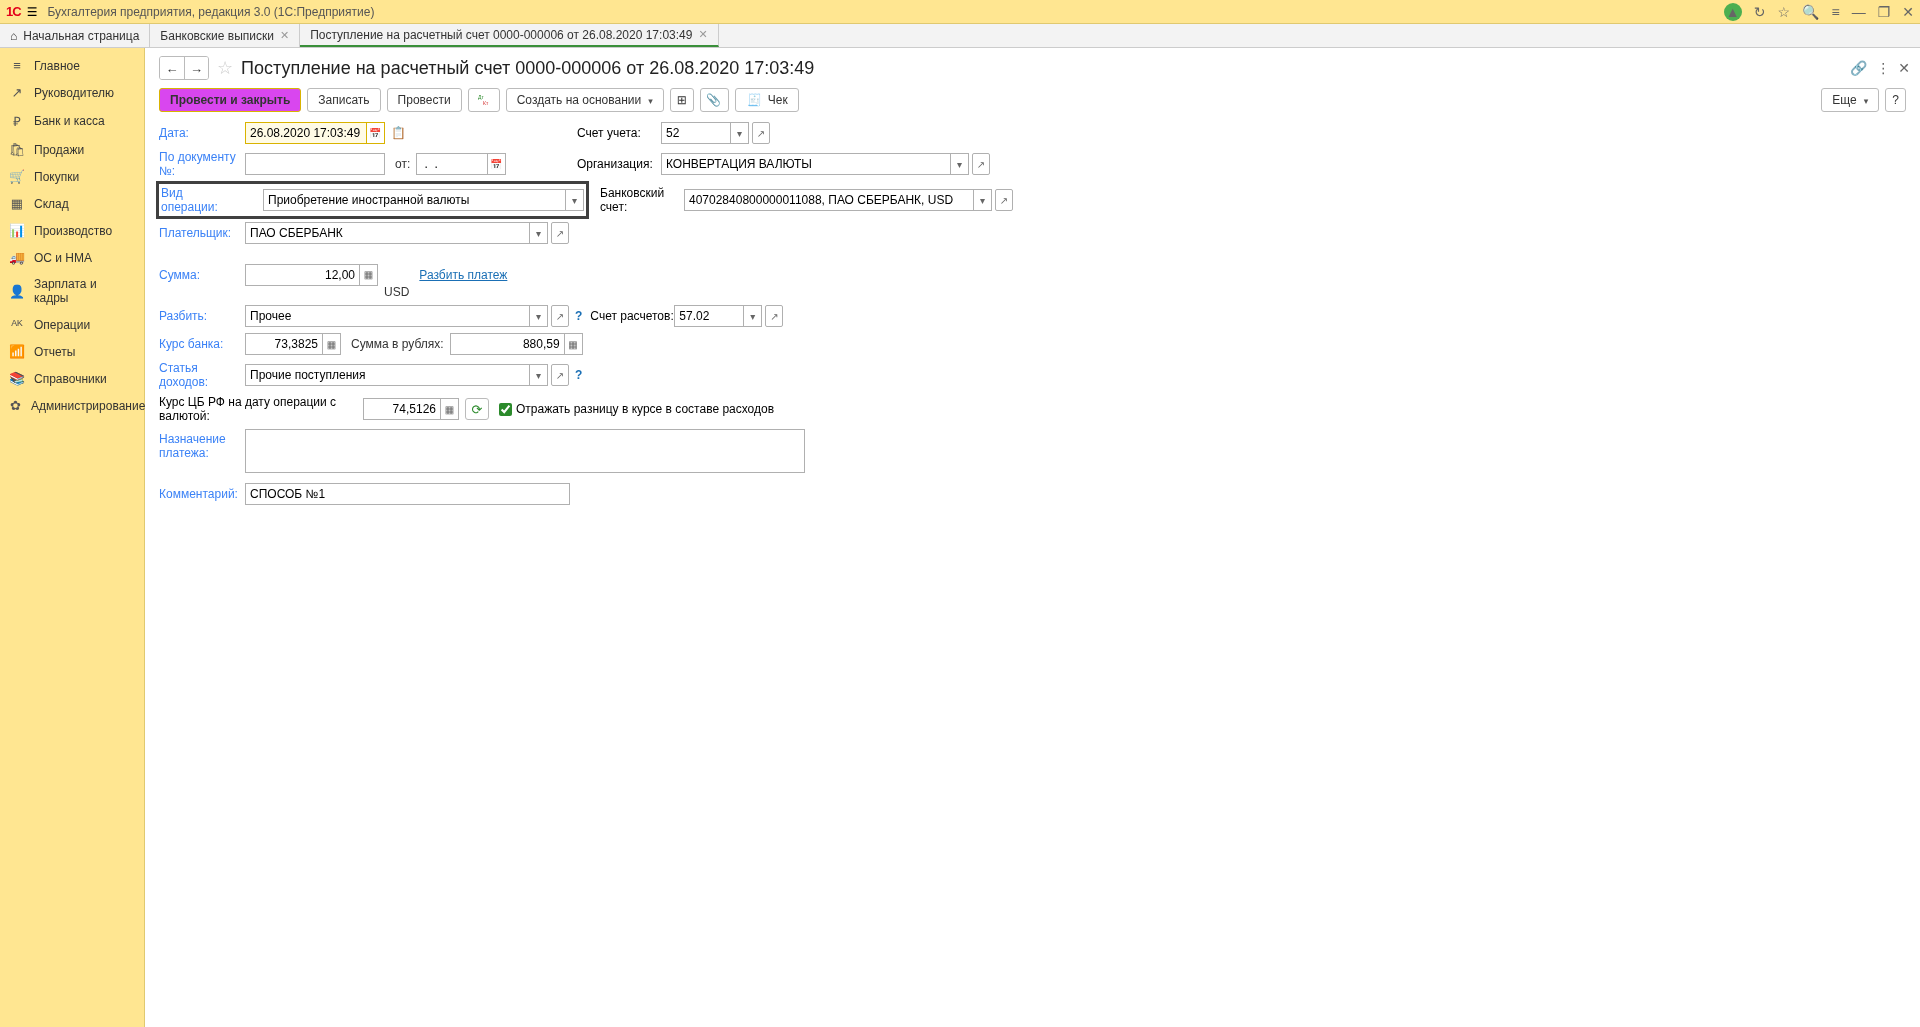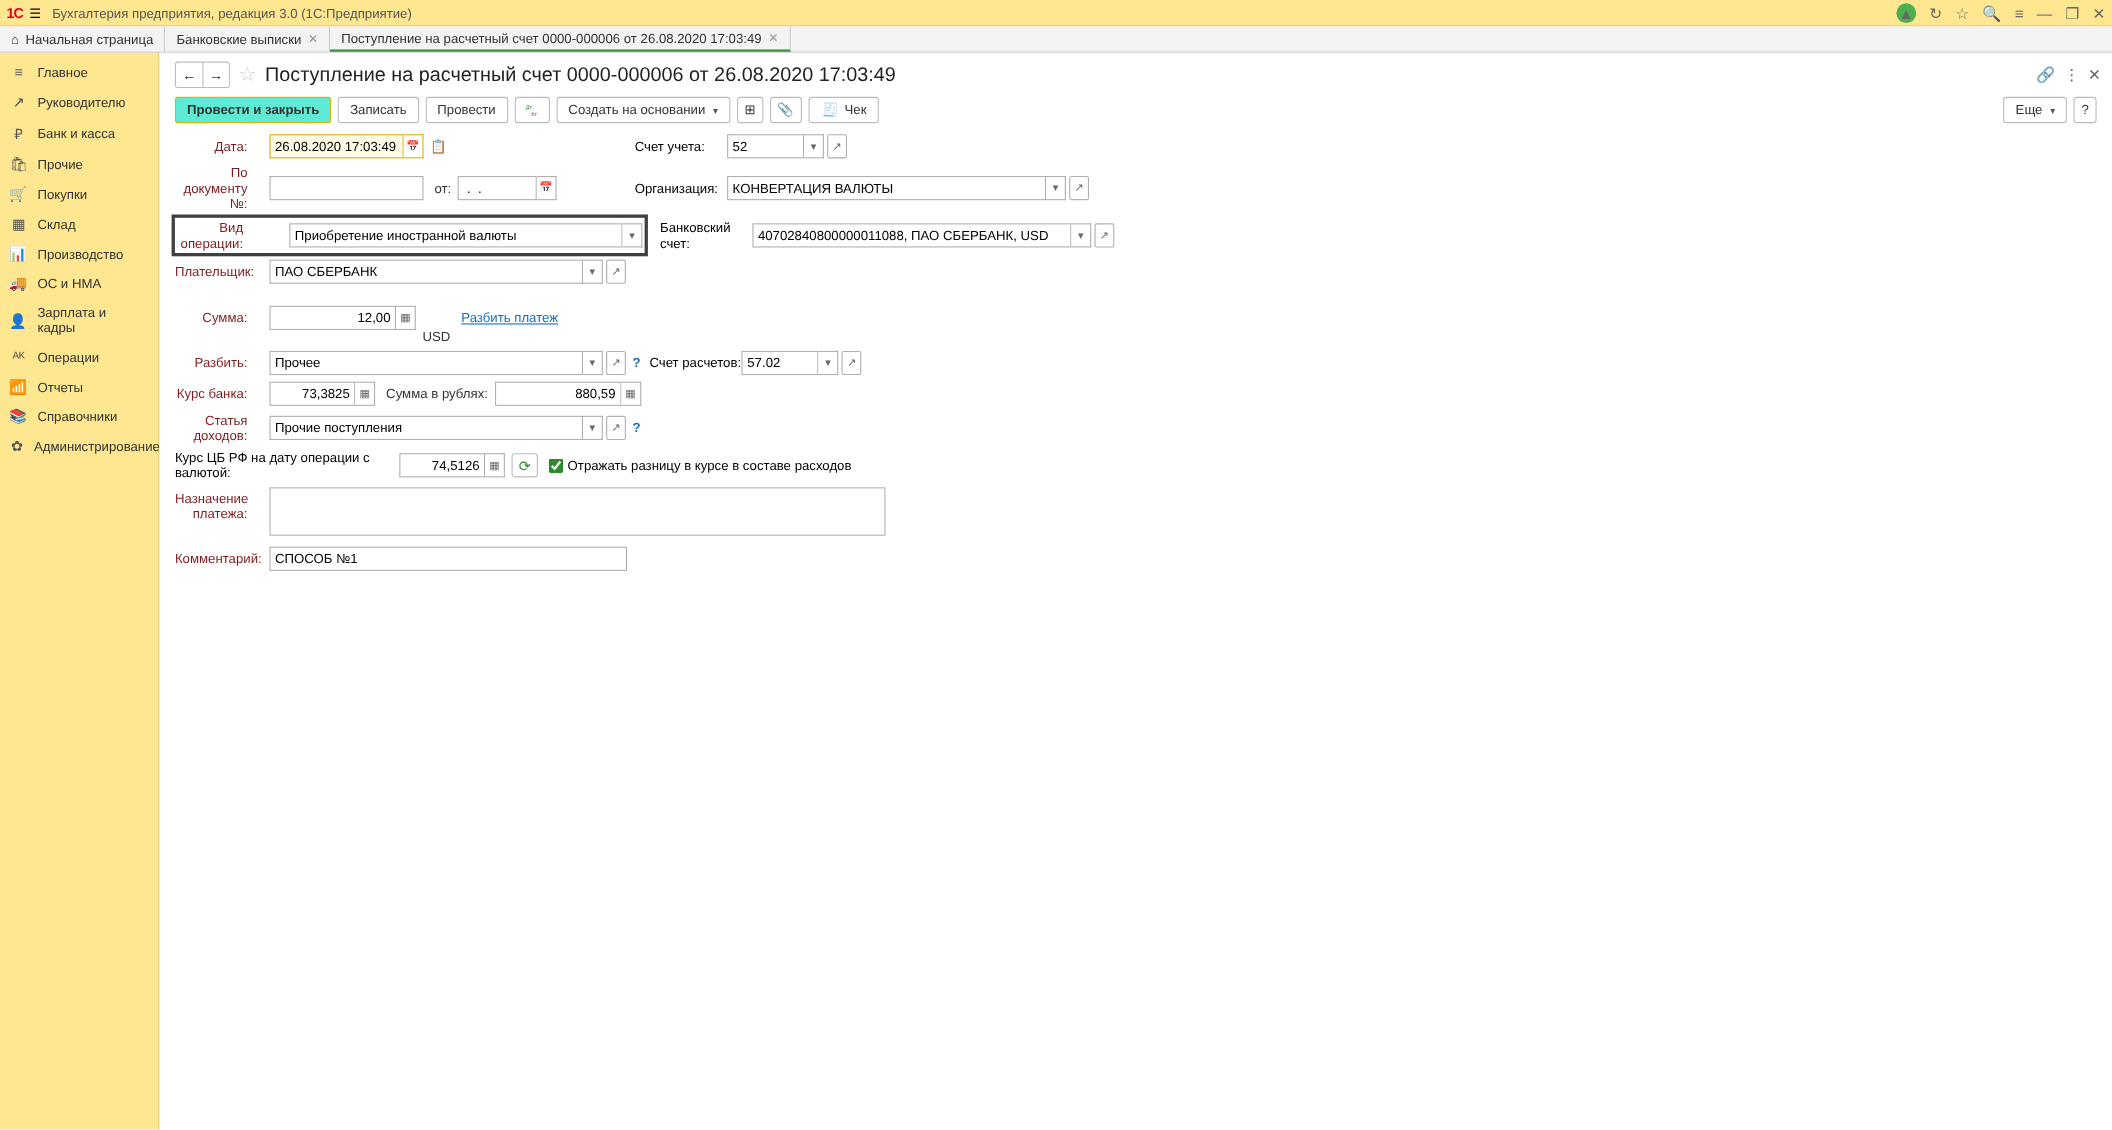--- a/index.html
+++ b/index.html
@@ -38,31 +38,31 @@
 .nav-btn { width: 24px; height: 22px; display: flex; align-items: center; justify-content: center; background: #fff; cursor: pointer; font-size: 13px; color: #333; }
 .nav-btn + .nav-btn { border-left: 1px solid #bbb; }
 .star-icon { width: 20px; text-align: center; color: #ccc; font-size: 18px; cursor: pointer; }
 .page-title { font-size: 18px; font-weight: normal; color: #222; }
 .page-header-right { margin-left: auto; display: flex; gap: 8px; color: #666; }
 .page-header-right span { cursor: pointer; font-size: 14px; }
 
 
 .toolbar { display: flex; align-items: center; padding: 4px 14px 8px 14px; gap: 6px; }
 .btn { border: 1px solid #bbb; border-radius: 3px; padding: 4px 10px; background: #fff; cursor: pointer; font-size: 12px; color: #333; height: 24px; display: inline-flex; align-items: center; gap: 4px; }
-.btn.primary { background: #5eead4; border-color: #d9b300; font-weight: bold; }
+.btn.primary { background: #d946ef; border-color: #d9b300; font-weight: bold; }
 .btn.icon-only { padding: 4px 6px; }
 .toolbar-right { margin-left: auto; display: flex; gap: 6px; }
 .btn .caret::after { content: "▾"; font-size: 9px; margin-left: 3px; color: #555; }
 
 
 .form { padding: 2px 14px; }
 .form-row { display: flex; align-items: center; margin-bottom: 6px; min-height: 22px; }
 .col-left { display: flex; align-items: center; min-width: 410px; }
 .col-right { display: flex; align-items: center; margin-left: 8px; }
-.lbl { width: 86px; color: #7f1d1d; font-size: 12px; padding-right: 20px; text-align: right; }
+.lbl { width: 86px; color: #3b82f6; font-size: 12px; padding-right: 0; }
 .lbl-r { width: 84px; }
 .lbl-auto { color: #333; font-size: 12px; padding: 0 6px 0 10px; }
 
 .input-group { display: flex; align-items: flex-end; }
 .input { border: 1px solid #b0b0b0; height: 22px; padding: 0 4px; font-size: 12px; background: #fff; }
 .input.right { text-align: right; }
 .input-btn { border: 1px solid #b0b0b0; border-left: none; width: 18px; height: 22px; display: flex; align-items: center; justify-content: center; background: #fff; cursor: pointer; font-size: 10px; color: #666; }
 .input-ext { border: 1px solid #b0b0b0; width: 18px; height: 22px; display: flex; align-items: center; justify-content: center; background: #fff; cursor: pointer; font-size: 10px; color: #666; margin-left: 3px; border-radius: 2px; }
 .input.yellow { border-color: #d9b300; background: #fffbe6; }
 
@@ -125,21 +125,21 @@
     <div class="sidebar-item">
         <span class="sb-icon">↗</span>
         <span>Руководителю</span>
       </div>
     <div class="sidebar-item">
         <span class="sb-icon">₽</span>
         <span>Банк и касса</span>
       </div>
     <div class="sidebar-item">
         <span class="sb-icon">🛍</span>
-        <span>Прочие</span>
+        <span>Продажи</span>
       </div>
     <div class="sidebar-item">
         <span class="sb-icon">🛒</span>
         <span>Покупки</span>
       </div>
     <div class="sidebar-item">
         <span class="sb-icon">▦</span>
         <span>Склад</span>
       </div>
     <div class="sidebar-item">

